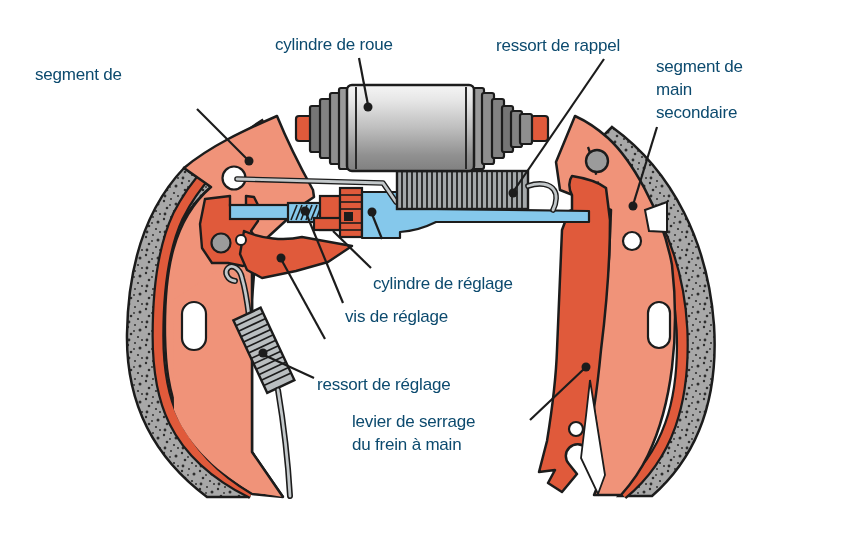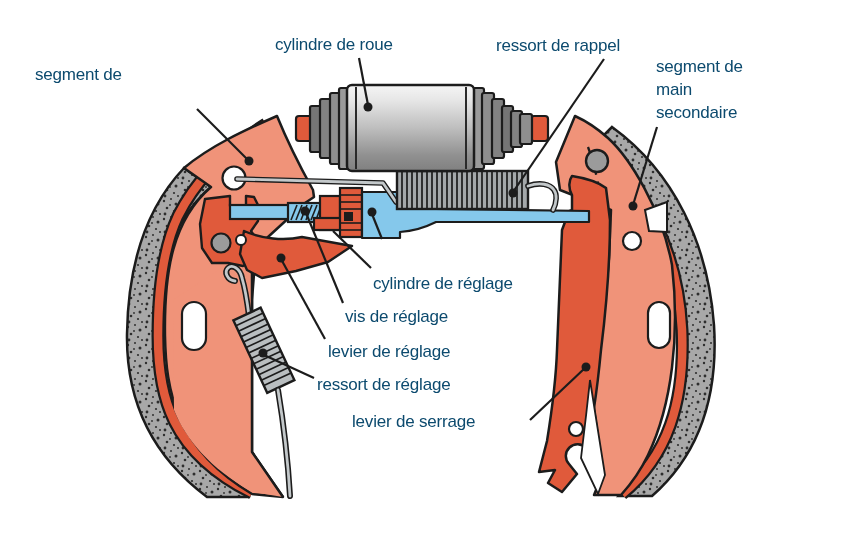--- a/index.html
+++ b/index.html
@@ -255,23 +255,21 @@
     <span>segment de</span>
     <span>main</span>
     <span>secondaire</span>
   </div>
   <div class="lbl" style="left:373px;top:272px">
     <span>cylindre de réglage</span>
   </div>
   <div class="lbl" style="left:345px;top:305px">
     <span>vis de réglage</span>
   </div>
-  <div class="lbl" style="left:328px;top:340px">
-    <span>levier de réglage</span>
-  </div>
   <div class="lbl" style="left:317px;top:373px">
     <span>ressort de réglage</span>
   </div>
   <div class="lbl" style="left:352px;top:410px">
     <span>levier de serrage</span>
+    <span>du frein à main</span>
   </div>
 
 </div>
 
 </body></html>

